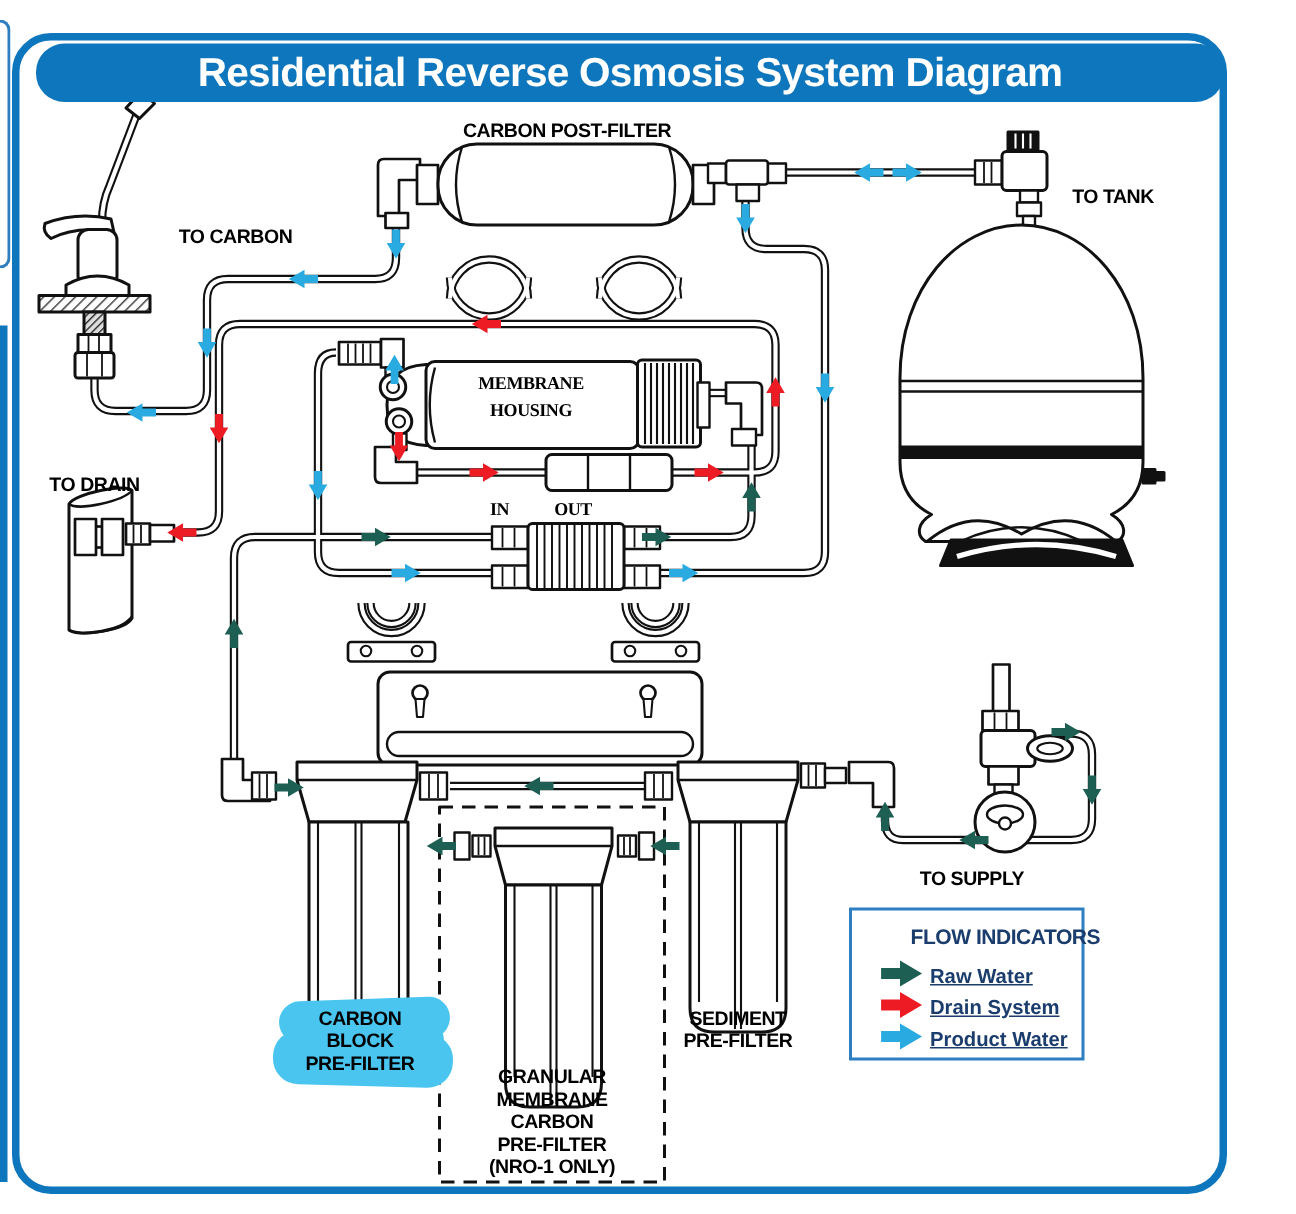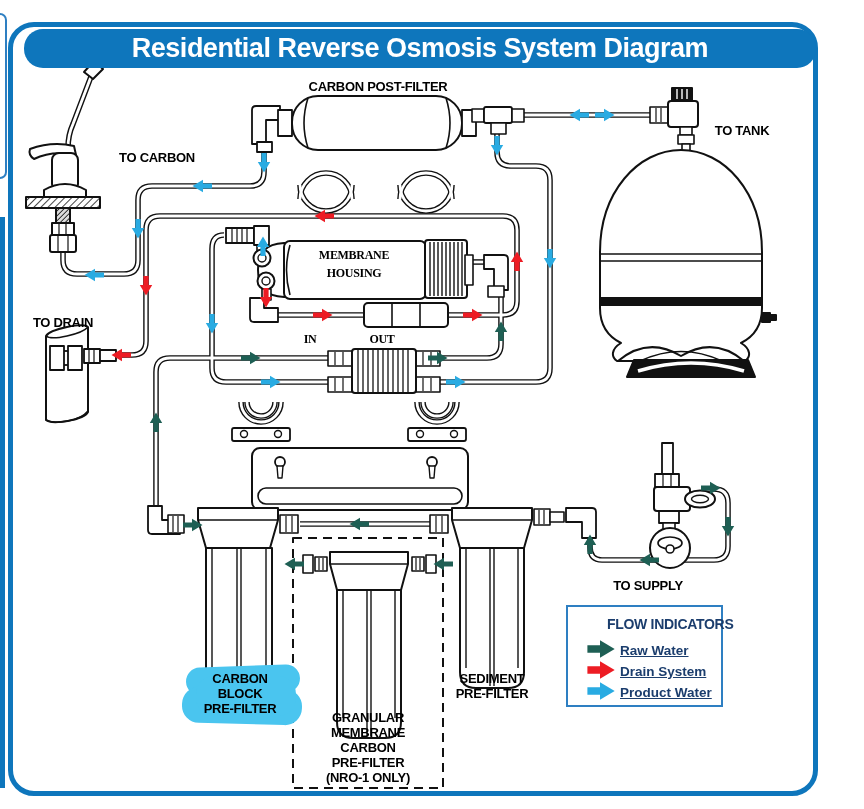--- a/index.html
+++ b/index.html
@@ -393,21 +393,21 @@
   <div class="titlebar">
     <div class="t">Residential Reverse Osmosis System Diagram</div>
   </div>
 
   <div class="lbl" style="left:378px;top:79px">CARBON POST-FILTER</div>
   <div class="lbl" style="left:157px;top:150px">TO CARBON</div>
   <div class="lbl" style="left:742px;top:123px">TO TANK</div>
   <div class="lbl big" style="left:354px;top:247px">MEMBRANE</div>
   <div class="lbl big" style="left:354px;top:265px">HOUSING</div>
   <div class="lbl" style="left:63px;top:315px">TO DRAIN</div>
-  <div class="lbl big" style="left:310px;top:331px">IN</div>
+  <div class="lbl big" style="left:333px;top:331px">IN</div>
   <div class="lbl big" style="left:382px;top:331px">OUT</div>
   <div class="lbl" style="left:648px;top:578px">TO SUPPLY</div>
   <div class="lbl" style="left:240px;top:671px">CARBON</div>
   <div class="lbl" style="left:240px;top:686px">BLOCK</div>
   <div class="lbl" style="left:240px;top:701px">PRE-FILTER</div>
   <div class="lbl" style="left:368px;top:710px">GRANULAR</div>
   <div class="lbl" style="left:368px;top:725px">MEMBRANE</div>
   <div class="lbl" style="left:368px;top:740px">CARBON</div>
   <div class="lbl" style="left:368px;top:755px">PRE-FILTER</div>
   <div class="lbl" style="left:368px;top:770px">(NRO-1 ONLY)</div>

